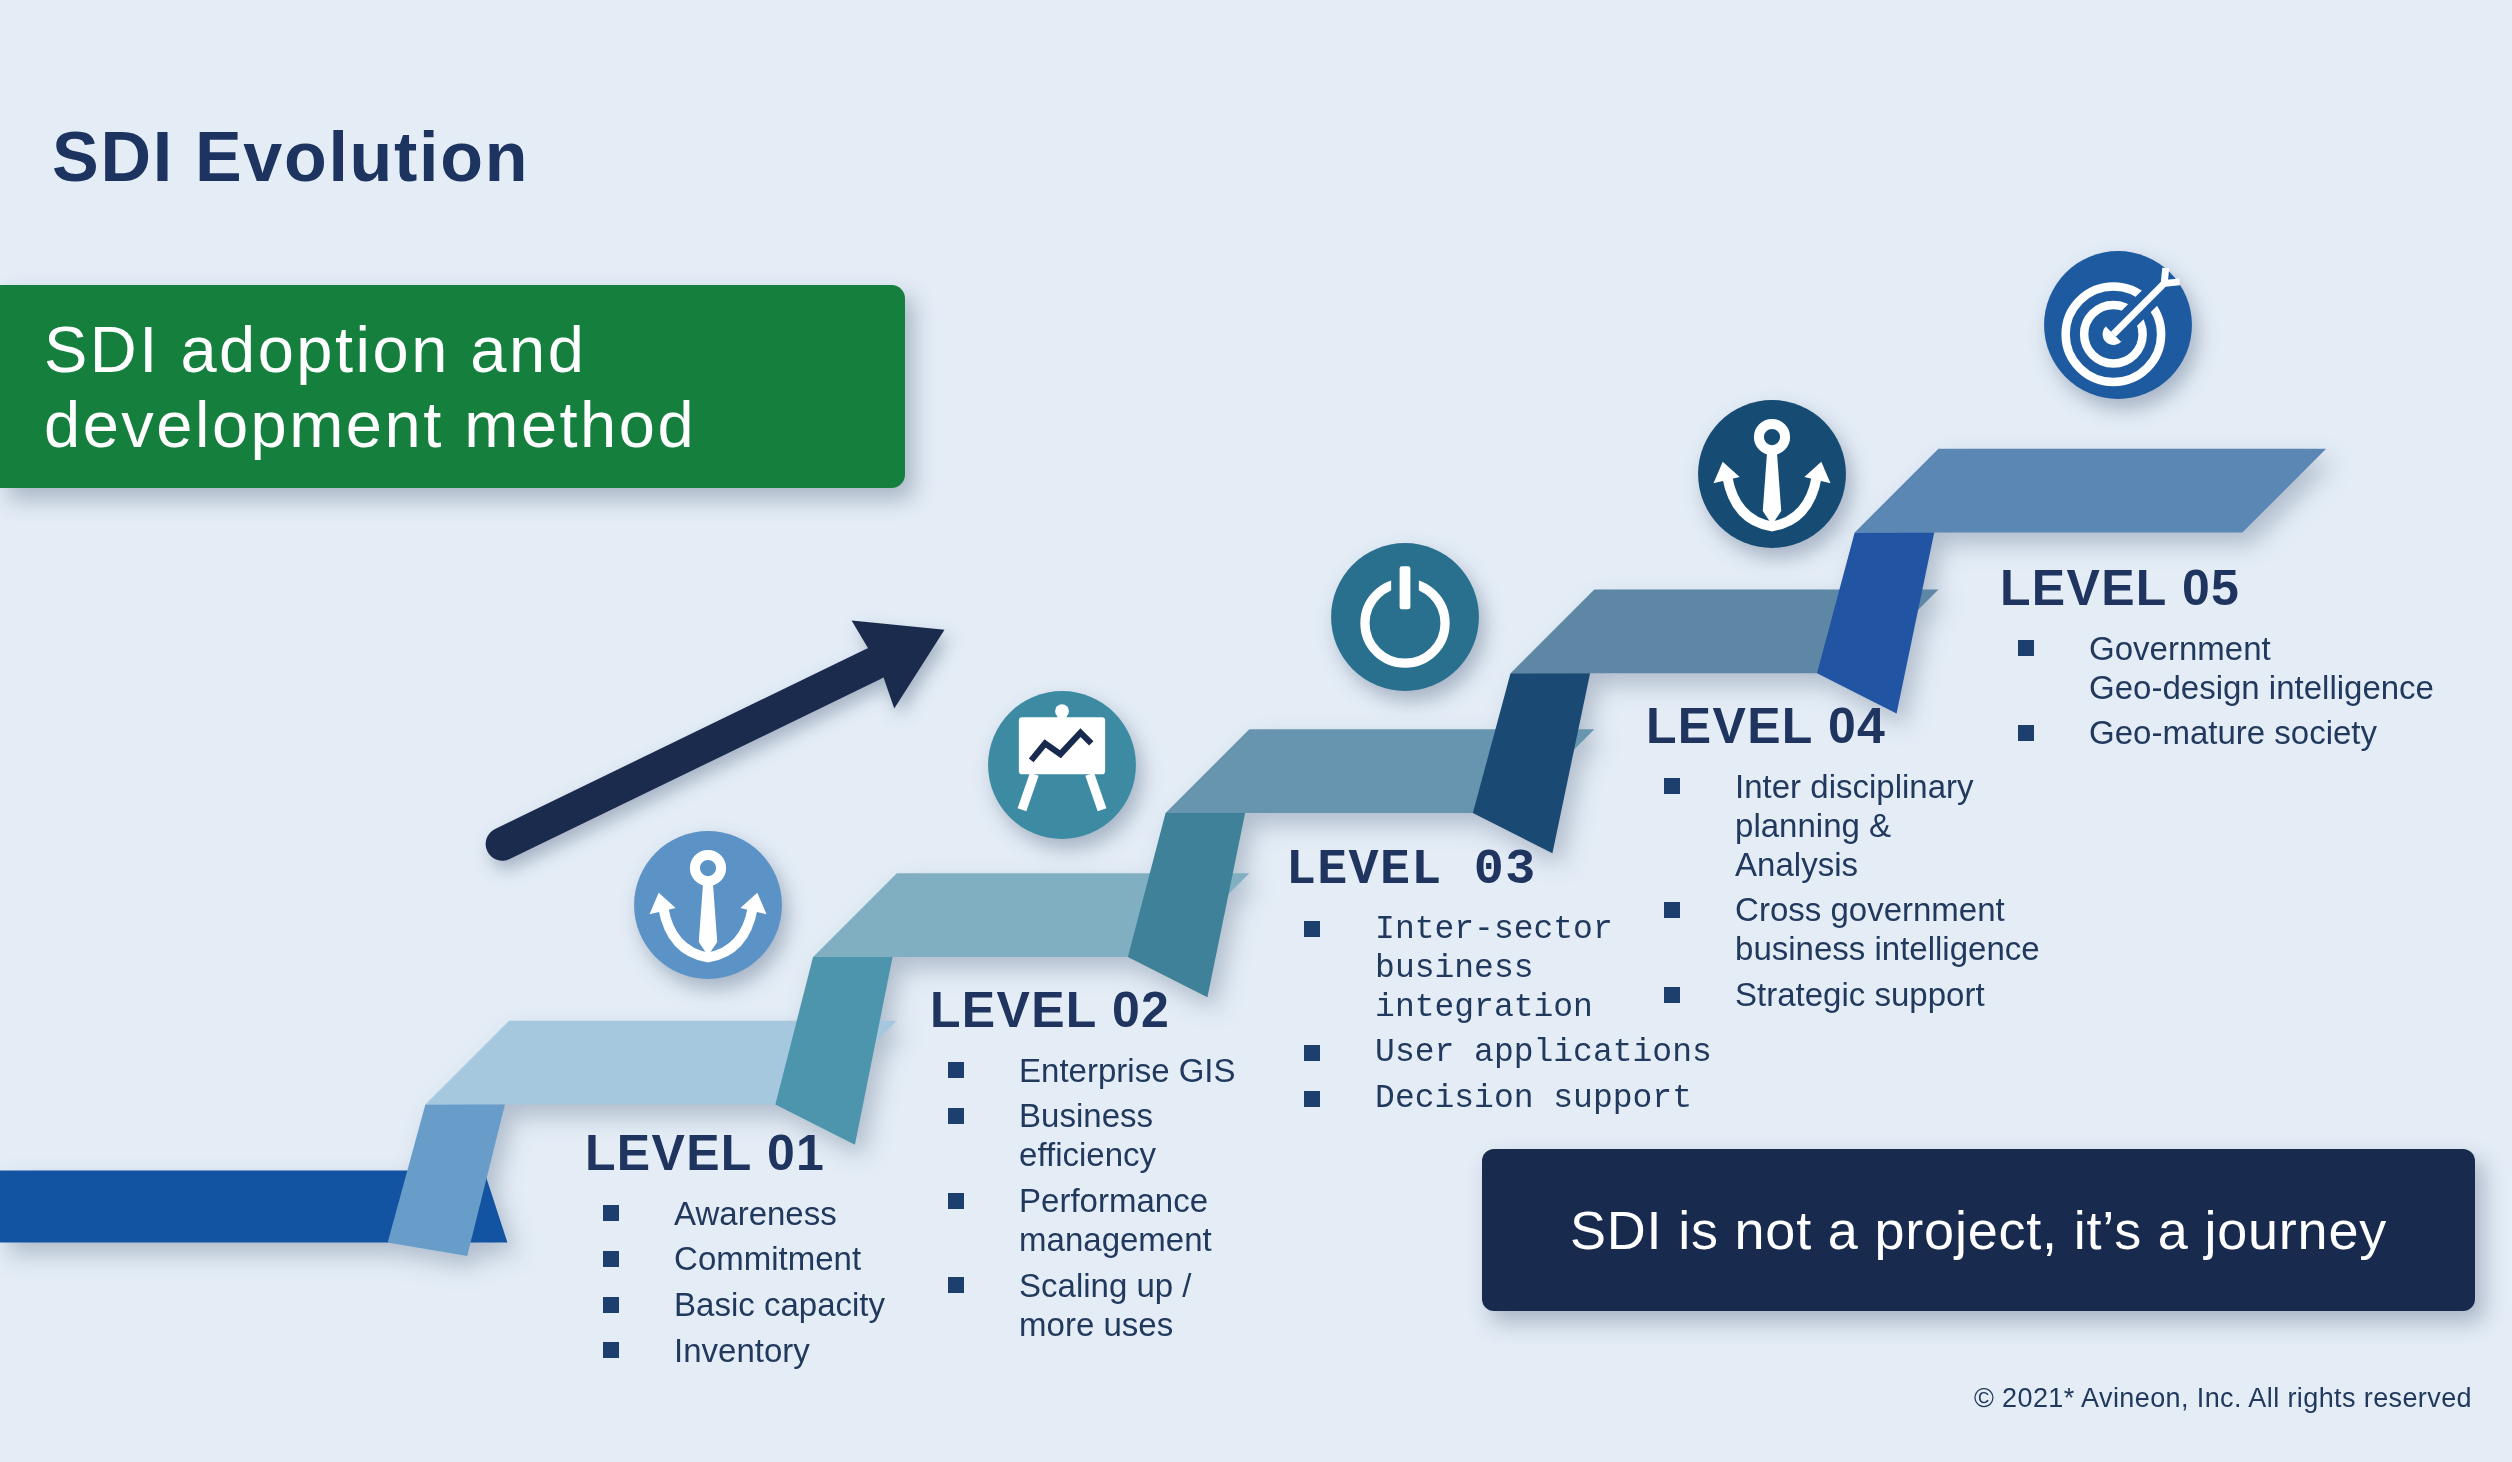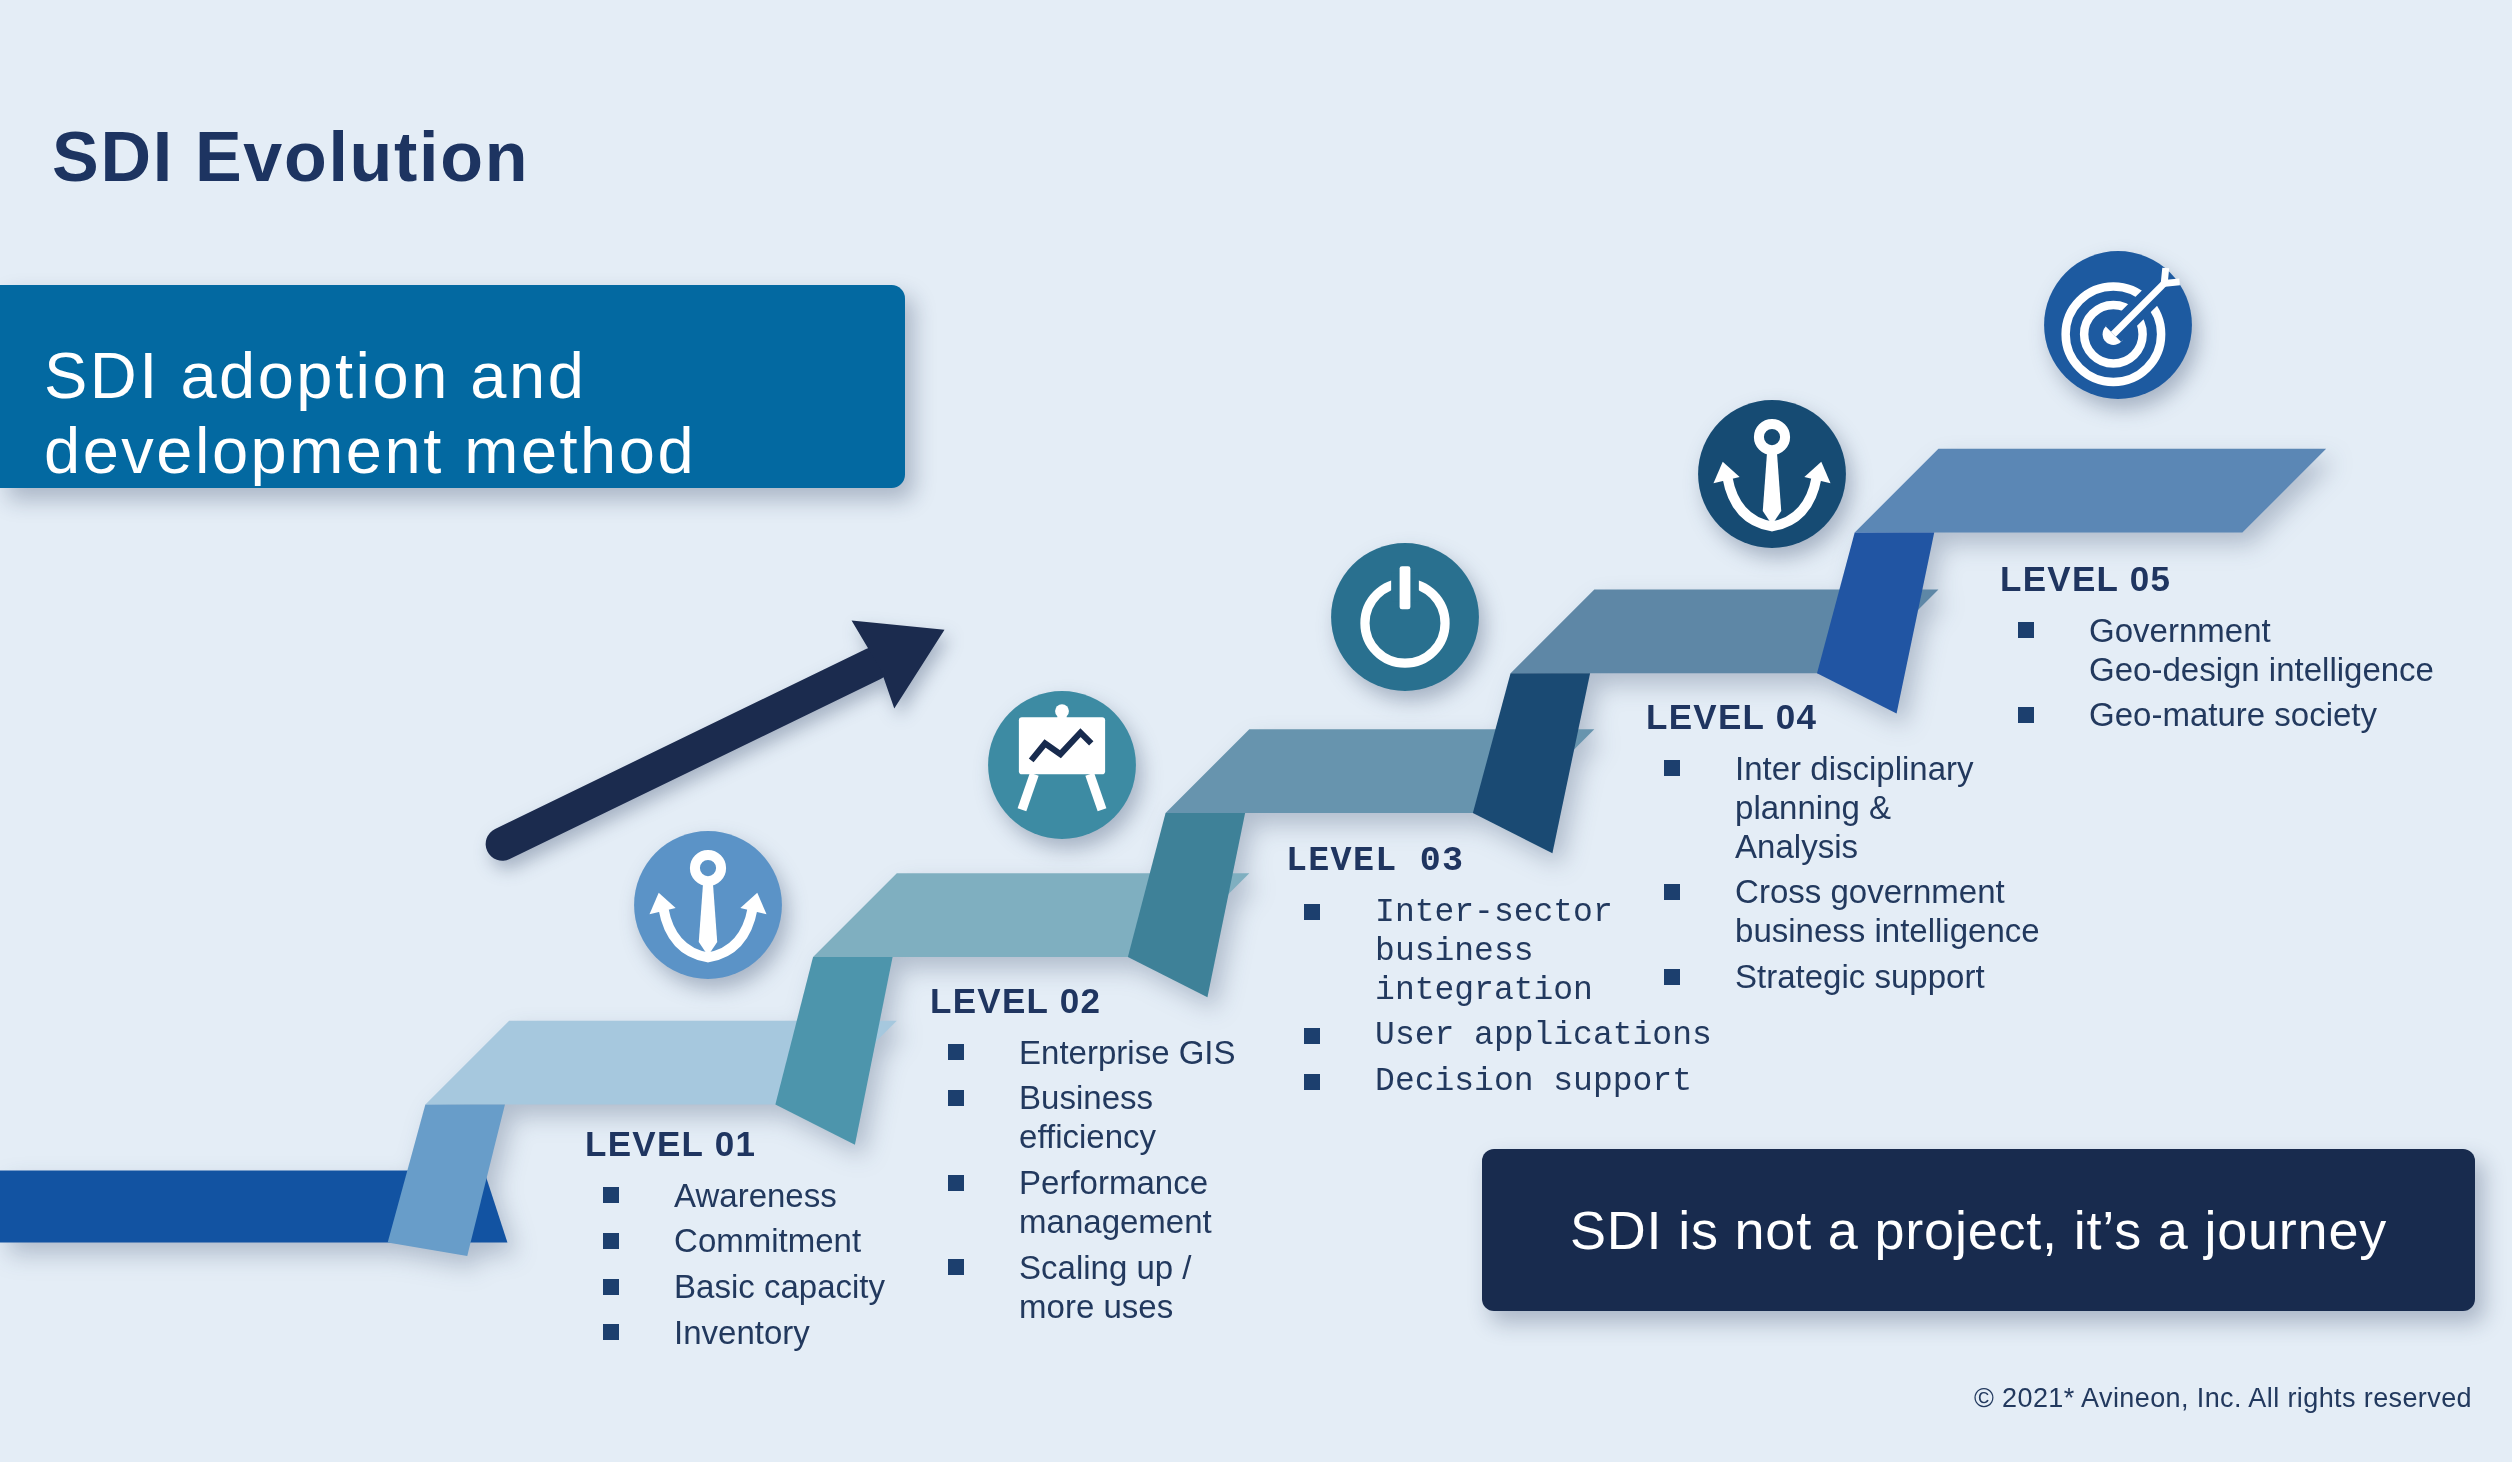--- a/index.html
+++ b/index.html
@@ -10,23 +10,23 @@
     font-family:"Liberation Sans", sans-serif;
     color:#22395E;
   }
   .page-title{
     position:absolute;left:44px;top:109px;
     font-size:70px;font-weight:700;letter-spacing:1.7px;
     color:#1D3461;margin:8px;
   }
   .header-box{
     position:absolute;left:0;top:285px;width:905px;height:203px;
-    background:#0369a1;border-radius:0 13.4px 13.4px 0;
+    background:#15803d;border-radius:0 13.4px 13.4px 0;
     box-shadow:8.4px 11.7px 22px rgba(24,43,78,0.28);
-    display:flex;flex-direction:column;justify-content:flex-end;
+    display:flex;flex-direction:column;justify-content:center;
     padding-left:44px;box-sizing:border-box;
   }
   .header-box .line{
     color:#FFFFFF;font-size:65px;line-height:75px;letter-spacing:2.5px;font-weight:400;
   }
   .stairs-svg{position:absolute;left:0;top:0;width:2512px;height:1462px;}
   .steps-group{filter:drop-shadow(10px 14px 14px rgba(24,43,78,0.25));}
   .arrow-group{filter:drop-shadow(6px 10px 10px rgba(24,43,78,0.30));}
   .icon-circle{
     position:absolute;width:154px;height:154px;
@@ -37,21 +37,21 @@
   .c3{left:1328px;top:540px;}
   .c4{left:1695px;top:397px;}
   .c5{left:2041px;top:248px;}
   .level{position:absolute;}
   .lv1{left:585px;top:1124px;}
   .lv2{left:930px;top:981px;}
   .lv3{left:1286px;top:841px;font-family:Liberation Mono, monospace;}
   .lv4{left:1646px;top:697px;}
   .lv5{left:2000px;top:559px;}
   .level-title{
-    font-size:35px;font-weight:700;letter-spacing:1.3px;color:#1F3560;
+    font-size:50px;font-weight:700;letter-spacing:1.3px;color:#1F3560;
   }
   .items{list-style:none;margin:11.7px 0 0 0;padding:0 0 0 18.4px;}
   .items li{display:flex;align-items:flex-start;margin:0 0 6.7px 0;gap:38px;}
   .sq{
     flex:0 0 auto;width:16px;height:16px;background:#1C3F6E;
     margin:11.7px 16.7px 0 0;
   }
   .txt{font-size:33px;line-height:39px;color:#22395E;}
   .footer-box{
     position:absolute;left:1482px;top:1149px;width:993px;height:162px;

